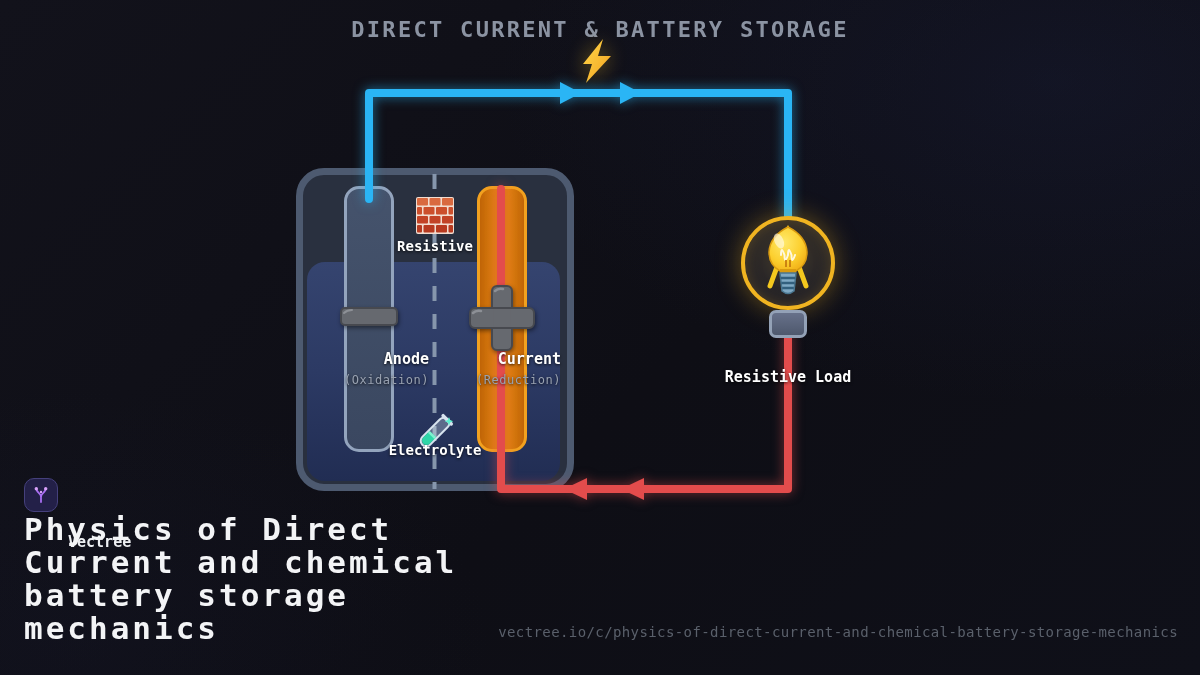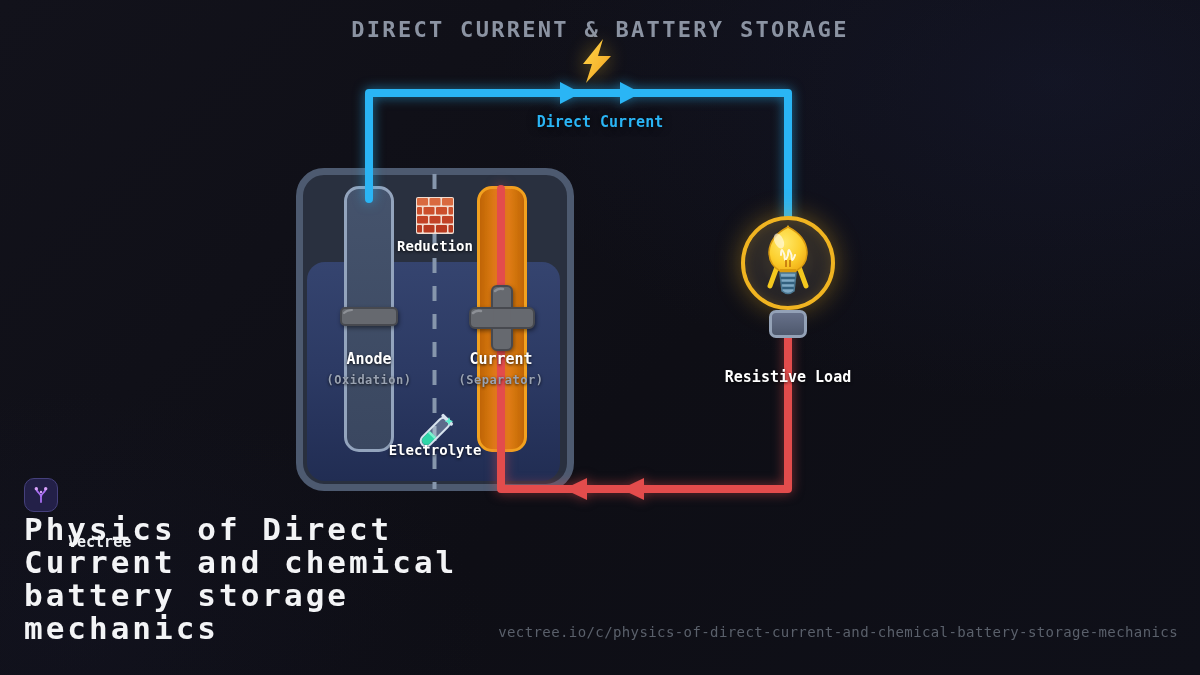--- a/index.html
+++ b/index.html
@@ -44,22 +44,22 @@
   }
   .wires{left:0;top:0;z-index:2;}
   .glow-blue{filter:drop-shadow(0 0 6px rgba(42,181,245,.6));}
   .glow-red{filter:drop-shadow(0 0 6px rgba(227,76,76,.55));}
   .sign{z-index:3;filter:drop-shadow(1px 2px 2px rgba(0,0,0,.45));}
   .icon{z-index:3;}
   .lbl{
     z-index:3;text-align:center;color:#ffffff;font-weight:bold;font-size:14px;
     text-shadow:0 1px 3px rgba(0,0,0,.8);
   }
-  .sublbl{font-size:12px;font-weight:bold;color:#99a2b1;margin-top:5px;letter-spacing:.5px;}
-  .electrode-lbl{font-size:15px;}
+  .sublbl{font-size:12px;font-weight:normal;color:#99a2b1;margin-top:5px;letter-spacing:.5px;}
+  .electrode-lbl{font-size:15px;text-align:right;}
   
   .bulb-ring{
     left:741px;top:216px;width:94px;height:94px;border-radius:50%;box-sizing:border-box;
     border:4px solid #f0b421;z-index:3;
     background:radial-gradient(circle at 50% 42%, rgba(240,190,50,.20) 0%, rgba(29,29,39,.96) 68%),#1d1d27;
     box-shadow:0 0 26px rgba(240,180,33,.40), inset 0 0 16px rgba(240,180,33,.28);
   }
   .bulb-svg{left:756px;top:222px;z-index:4;}
   .connector{
     left:769px;top:310px;width:38px;height:28px;box-sizing:border-box;z-index:3;
@@ -142,43 +142,42 @@
         <rect x="32.5" y="10" width="4.5" height="7.5" rx="1" fill="#cc4f2c"></rect>
       <rect x="1" y="19" width="11" height="7.5" rx="1" fill="#c24326"></rect>
         <rect x="13.5" y="19" width="11" height="7.5" rx="1" fill="#c24326"></rect>
         <rect x="26" y="19" width="11" height="7.5" rx="1" fill="#c24326"></rect>
       <rect x="1" y="28" width="5" height="7.5" rx="1" fill="#b73a20"></rect>
         <rect x="7.5" y="28" width="11" height="7.5" rx="1" fill="#b73a20"></rect>
         <rect x="20" y="28" width="11" height="7.5" rx="1" fill="#b73a20"></rect>
         <rect x="32.5" y="28" width="4.5" height="7.5" rx="1" fill="#b73a20"></rect>
     </g>
   </svg>
-  <div class="abs lbl" style="left:355px;top:238px;width:160px">Reduction</div>
+  <div class="abs lbl" style="left:355px;top:238px;width:160px">Resistive</div>
 
   <div class="abs lbl electrode-lbl" style="left:309px;top:350px;width:120px">
     <div>Anode</div>
     <div class="sublbl">(Oxidation)</div>
   </div>
   <div class="abs lbl electrode-lbl" style="left:441px;top:350px;width:120px">
     <div>Current</div>
-    <div class="sublbl">(Separator)</div>
+    <div class="sublbl">(Reduction)</div>
   </div>
 
   <svg class="abs icon" style="left:413px;top:410px" width="44" height="44" viewBox="0 0 44 44">
     <g transform="rotate(45 22 22)">
       <rect x="16.5" y="4" width="11" height="36" rx="5.5" fill="rgba(220,238,250,.30)" stroke="#d7e3ee" stroke-width="2"></rect>
       <path d="M17.5 25 h9 v9 a4.5 4.5 0 0 1 -9 0 Z" fill="#2fd6a8"></path>
       <rect x="17.5" y="25" width="9" height="2.5" fill="#7ff0cf"></rect>
       <rect x="14.5" y="3" width="15" height="3.5" rx="1.7" fill="#d7e3ee"></rect>
     </g>
     <path d="M36 7 l1.2 3 3 1.2 -3 1.2 -1.2 3 -1.2 -3 -3 -1.2 3 -1.2 Z" fill="#5ff0d0"></path>
   </svg>
   <div class="abs lbl" style="left:355px;top:442px;width:160px">Electrolyte</div>
 
-  <div class="abs dc-label">Direct Current</div>
 
   <div class="abs bulb-ring"></div>
   <svg class="abs bulb-svg" width="64" height="80" viewBox="0 0 64 80">
     <defs>
       <radialGradient id="bulbGrad" cx="40%" cy="35%" r="75%">
         <stop offset="0" stop-color="#ffe96a"></stop>
           <stop offset=".6" stop-color="#fccf2e"></stop>
           <stop offset="1" stop-color="#efab14"></stop>
       </radialGradient>
     </defs>

